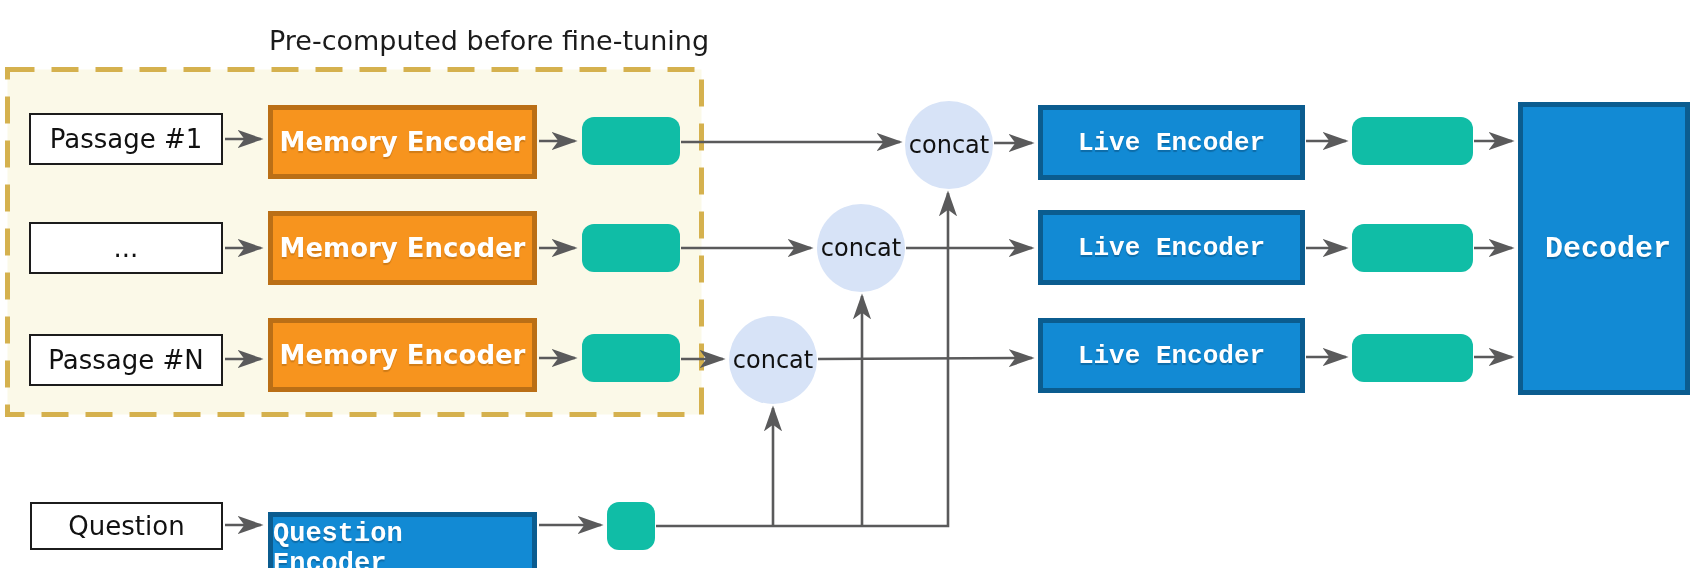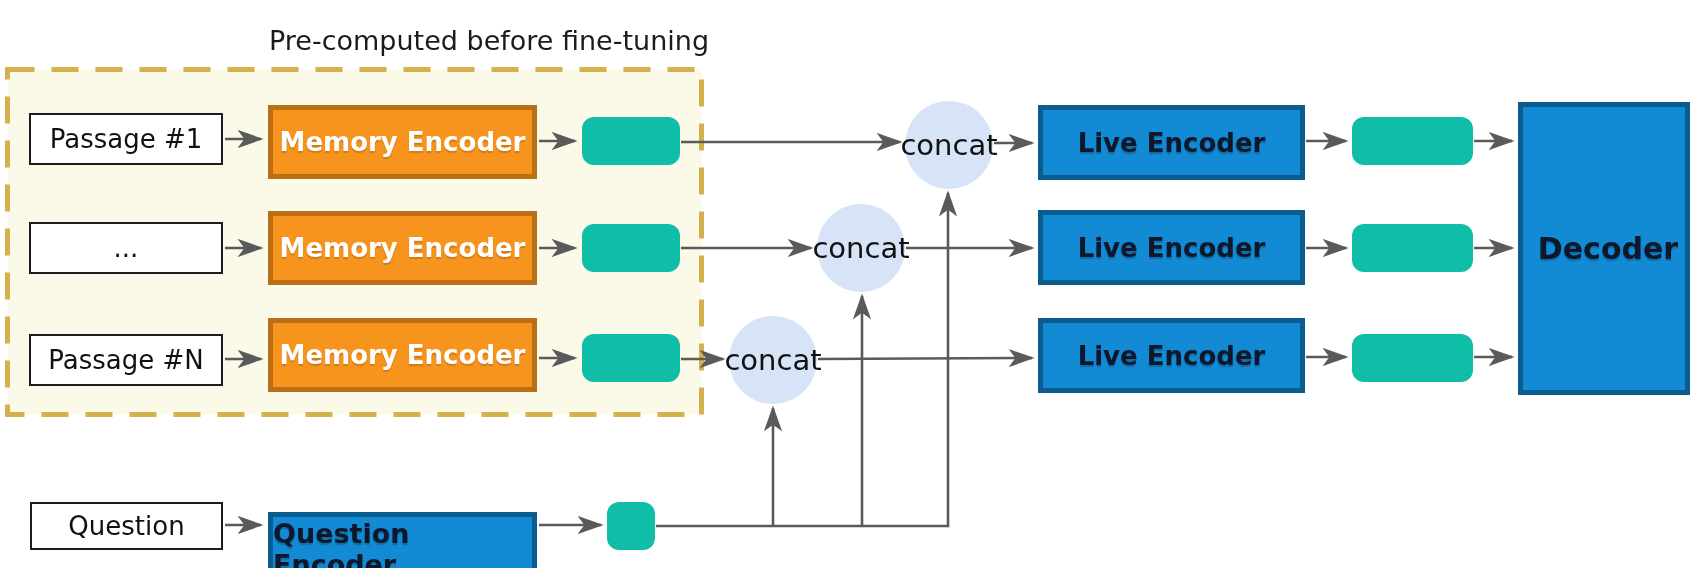--- a/index.html
+++ b/index.html
@@ -27,29 +27,30 @@
     background:#ffffff;border:2.5px solid #1c1c1c;border-radius:0;
     font-size:26px;color:#111;
   }
   .mem-enc{
     background:var(--orange,#f7941e);border:5px solid var(--orange_border,#ba6f16);
     color:#fff;font-weight:bold;font-size:26px;
     text-shadow:0 2px 1px rgba(90,50,0,0.25);
   }
   .blue-box{
     background:var(--blue,#128ad4);border:5px solid var(--blue_border,#0b5c8f);
-    color:#0f172a;font-weight:bold;font-size:26px;
+    color:#ffffff;font-weight:bold;font-size:26px;
     text-shadow:0 2px 1px rgba(0,40,70,0.3);
+    font-family:Liberation Mono, monospace;
   }
   .embedding{
     background:var(--teal,#10bda6);border:none;border-radius:12px;
   }
   .concat-node{
     background:var(--concat_fill,#d7e3f7);border-radius:50%;
-    font-size:29px;color:#111;
+    font-size:24px;color:#111;
   }
 
   
   #passage-1{left:29px;top:113px;width:194px;height:52px;}
   #passage-ellipsis{left:29px;top:222px;width:194px;height:52px;}
   #passage-n{left:29px;top:334px;width:194px;height:52px;}
   #question-box{left:30px;top:502px;width:193px;height:48px;}
 
   #memory-encoder-1{left:268px;top:105px;width:269px;height:74px;}
   #memory-encoder-2{left:268px;top:211px;width:269px;height:74px;}

